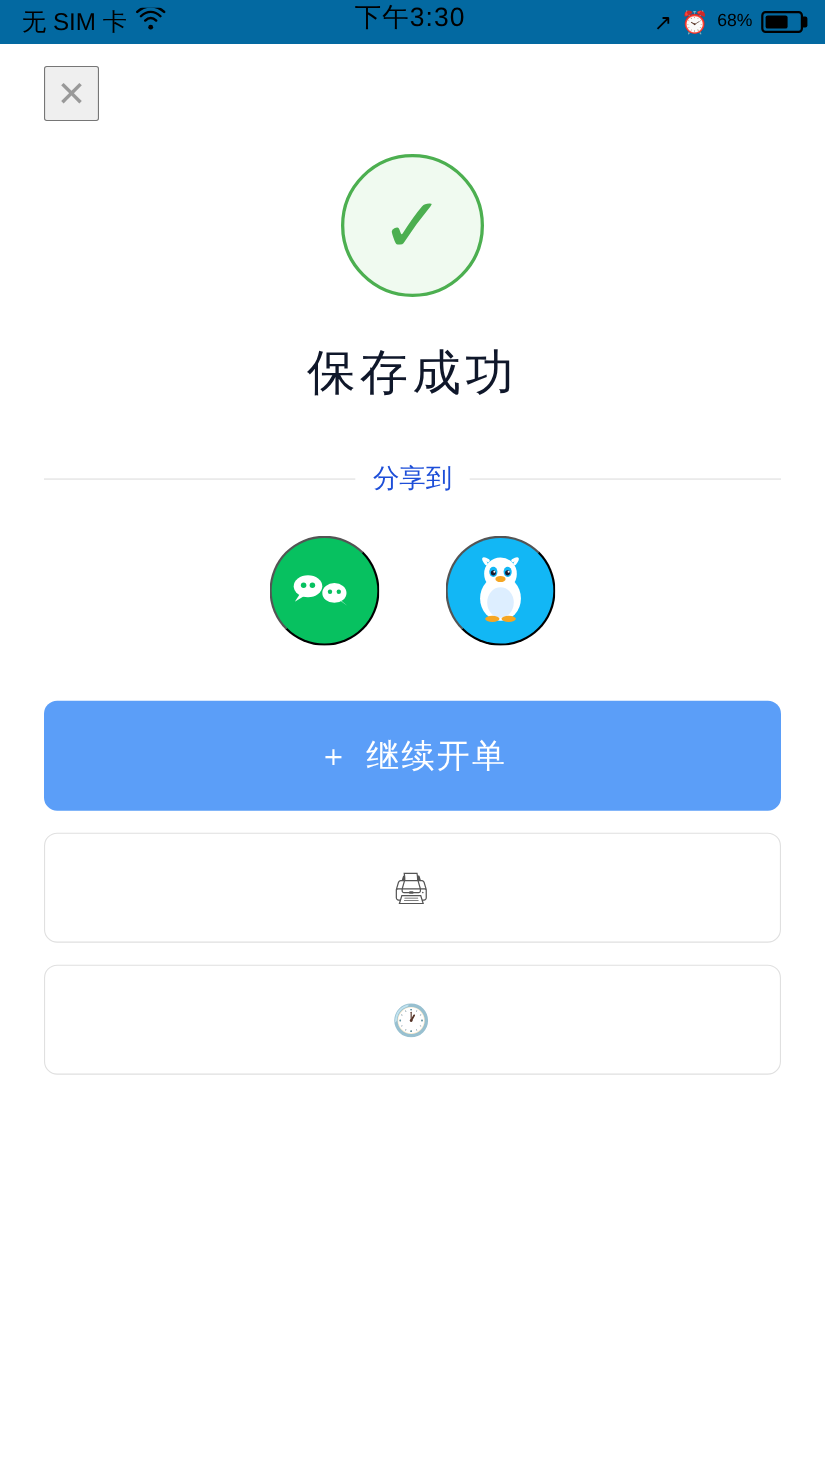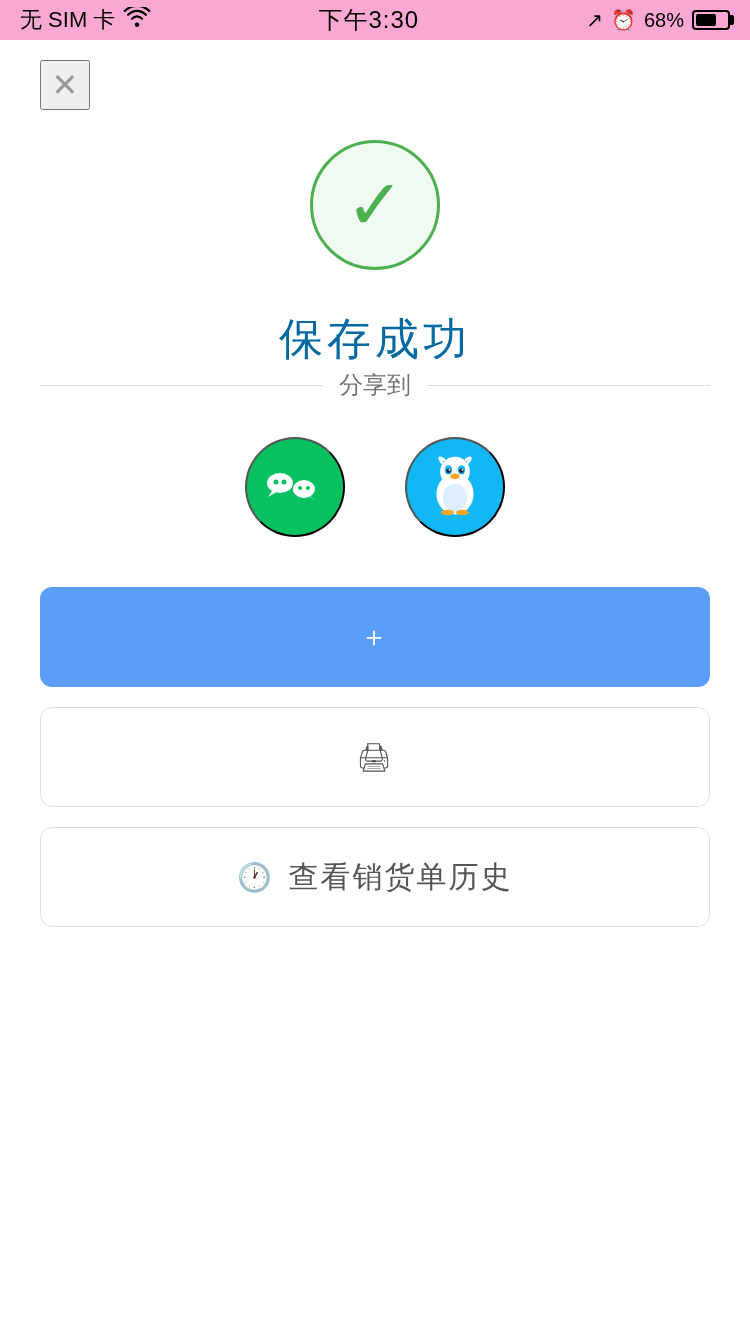--- a/index.html
+++ b/index.html
@@ -11,23 +11,22 @@
       background: #ffffff;
       font-family: -apple-system, "PingFang SC", "Helvetica Neue", Arial, sans-serif;
       display: flex;
       flex-direction: column;
     }
 
     
     .status-bar {
       width: 100%;
       height: 40px;
-      background: #f9a8d4;
-      display: flex;
-      align-items: center;
+      background: #0369a1;
+      display: flex;
       justify-content: space-between;
       padding: 0 20px;
       font-size: 22px;
       color: #000;
       flex-shrink: 0;
     }
     .status-left {
       display: flex;
       align-items: center;
       gap: 8px;
@@ -118,22 +117,23 @@
     }
     .checkmark {
       font-size: 70px;
       color: #4caf50;
       line-height: 1;
     }
 
     
     .success-title {
       font-size: 44px;
-      color: #0369a1;
+      color: #0f172a;
       font-weight: 400;
+      margin-bottom: 50px;
       letter-spacing: 4px;
     }
 
     
     .share-section {
       width: 100%;
       display: flex;
       flex-direction: column;
       align-items: center;
       margin-bottom: 50px;
@@ -145,21 +145,21 @@
       gap: 16px;
       margin-bottom: 36px;
     }
     .divider-line {
       flex: 1;
       height: 1px;
       background: #ddd;
     }
     .share-label {
       font-size: 24px;
-      color: #737373;
+      color: #1d4ed8;
       white-space: nowrap;
     }
 
     
     .share-icons {
       display: flex;
       gap: 60px;
       align-items: center;
     }
     .share-icon-btn {
@@ -230,21 +230,21 @@
   </div>
 
   <div class="status-center">下午3:30</div>
 
   <div class="status-right">
 
     <span style="font-size:20px;">↗</span>
 
     <span style="font-size:20px;">⏰</span>
 
-    <span style="font-size:20px;">68%</span>
+    <span style="font-size:16px;">68%</span>
     <span class="battery-bar">
       <span class="battery-rect">
           <span class="battery-fill"></span>
         </span>
     </span>
   </div>
 </div>
 
 <div class="page-content">
 
@@ -316,25 +316,25 @@
           <path d="M44 8 Q50 0 42 5" stroke="white" stroke-width="3" fill="none" stroke-linecap="round"></path>
         </svg>
       </button>
     </div>
   </div>
 
   <div class="actions">
 
     <button class="btn btn-primary">
       <span class="btn-icon">＋</span>
+      <span>继续开单</span>
     </button>
 
     <button class="btn btn-secondary">
       <span class="btn-icon">🖨</span>
     </button>
 
     <button class="btn btn-secondary">
       <span class="btn-icon">🕐</span>
-      <span>查看销货单历史</span>
     </button>
   </div>
 
 </div>
 
 </body></html>

